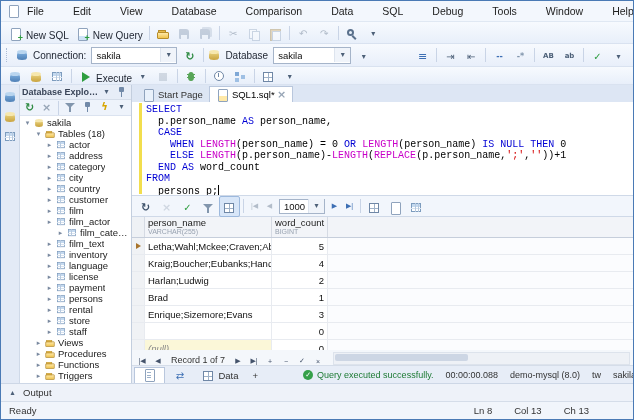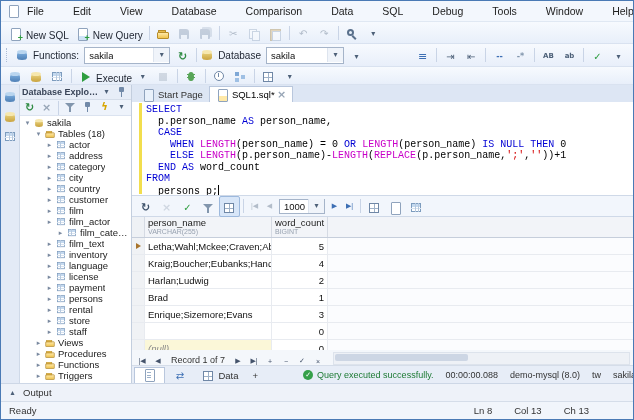--- a/index.html
+++ b/index.html
@@ -232,21 +232,21 @@
         <span class="ic ic-find"></span>
       </span>
       <span class="tbtn">
         <span class="g g-chevron"></span>
       </span>
     </div>
 
   <div class="tb tb2">
     <span class="grip"></span>
     <span class="ic ic-db"></span>
-    <span class="tb-label">Functions:</span>
+    <span class="tb-label">Connection:</span>
     <span class="combo" style="width:86px">
       <span class="combo-val">sakila</span>
       <span class="combo-arrow g g-chevron"></span>
     </span>
     <span class="tbtn">
         <span class="g g-refresh"></span>
       </span>
     <span class="sep"></span>
     <span class="ic ic-db-gold"></span>
     <span class="tb-label">Database</span>

